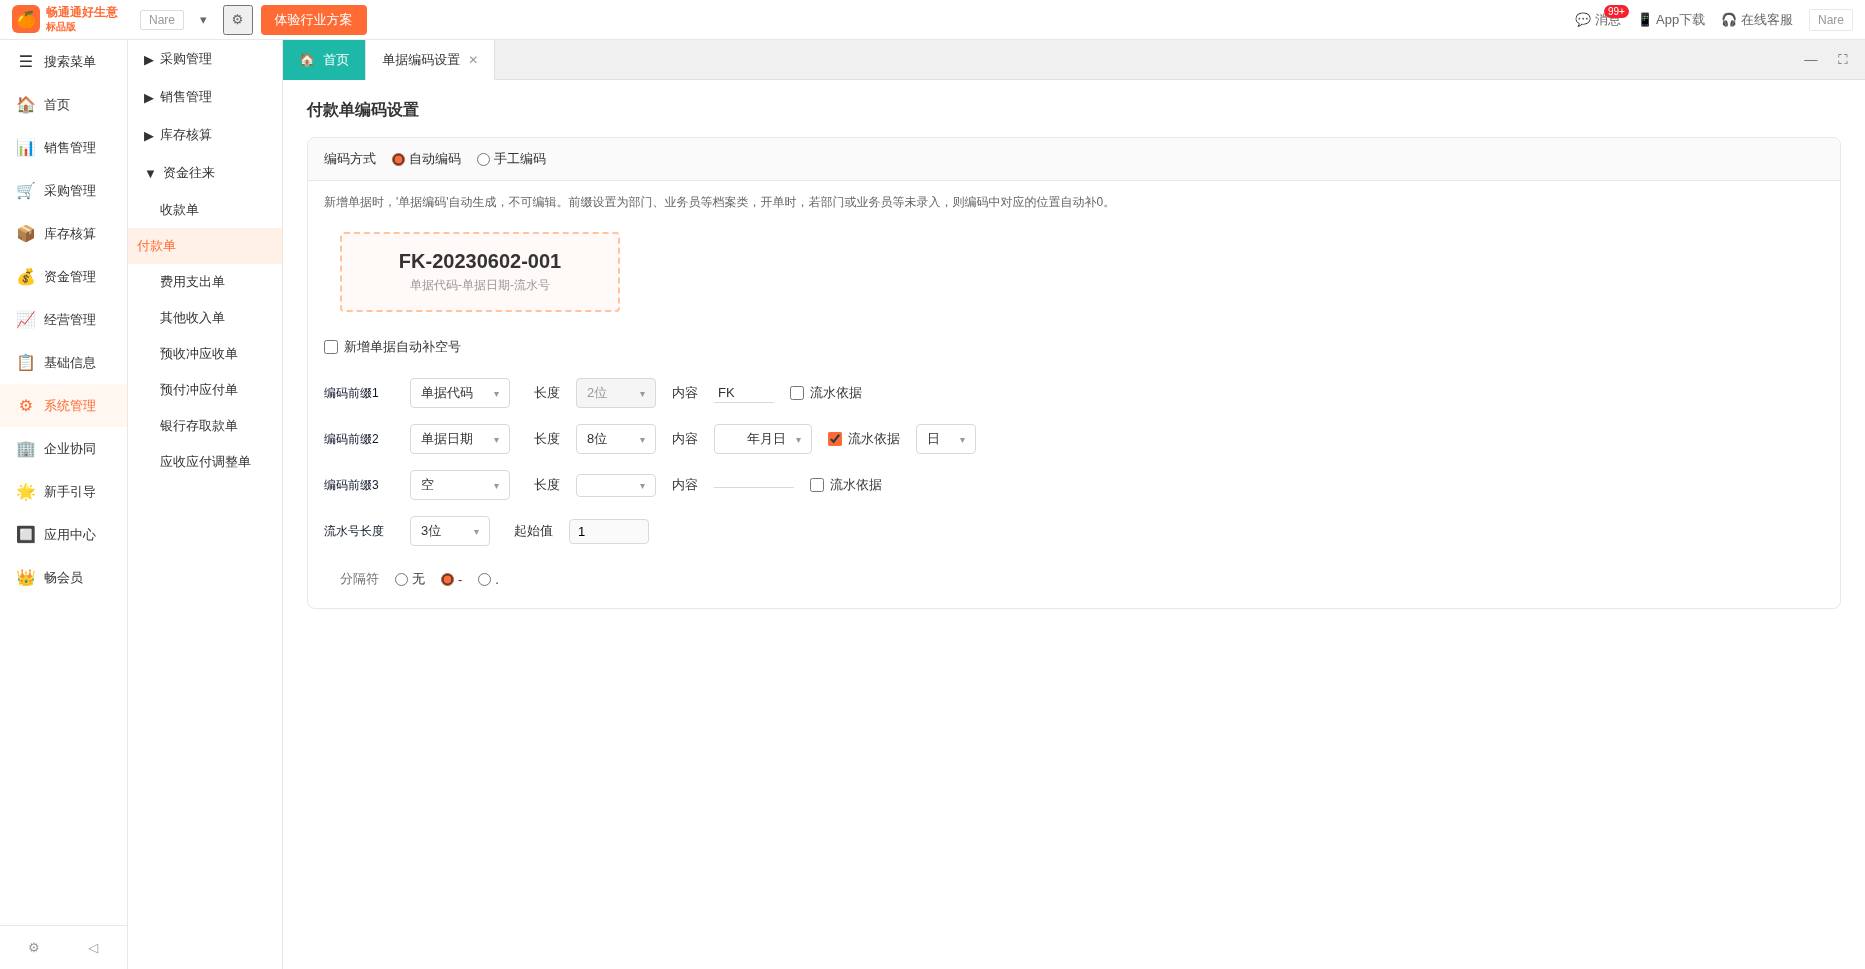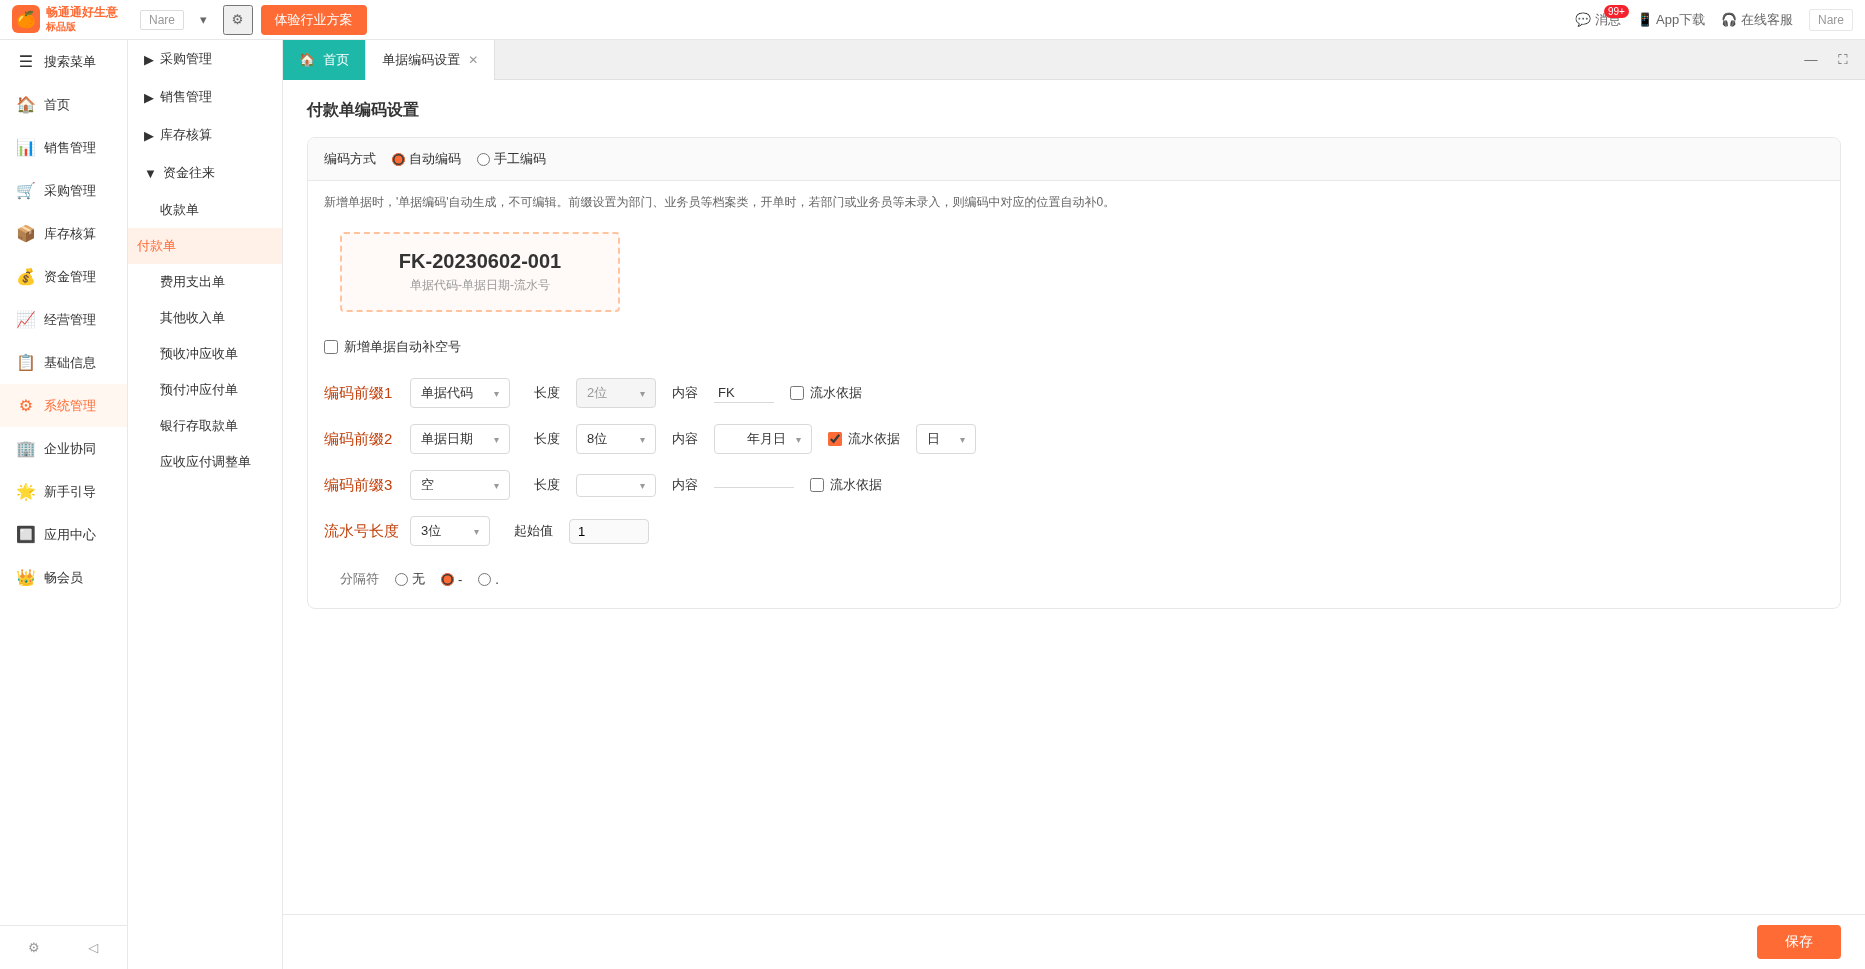--- a/index.html
+++ b/index.html
@@ -57,21 +57,21 @@
     .preview-code { font-size: 20px; font-weight: bold; color: #333; text-align: center; }
     .preview-desc { font-size: 12px; color: #999; text-align: center; margin-top: 4px; }
 
     
     .checkbox-row { padding: 10px 16px; display: flex; align-items: center; gap: 6px; font-size: 13px; color: #333; }
     .checkbox-row input[type="checkbox"] { accent-color: #ff6b35; }
 
     
     .config-section { padding: 12px 16px; }
     .config-row { display: flex; align-items: center; gap: 16px; margin-bottom: 16px; flex-wrap: wrap; }
-    .config-label { font-size: 15px; color: #c2410c; width: 70px; white-space: nowrap; }
+    .config-label { font-size: 12px; color: #0f172a; width: 70px; white-space: nowrap; }
     .config-input { border: 1px solid #d9d9d9; border-radius: 4px; padding: 4px 8px; font-size: 13px; outline: none; background: #fafafa; }
     .config-check-group { display: flex; align-items: center; gap: 6px; font-size: 13px; color: #333; }
     .config-check-group input[type="checkbox"] { accent-color: #ff6b35; }
     .length-label { font-size: 13px; color: #333; margin-left: 8px; white-space: nowrap; }
     .content-label { font-size: 13px; color: #333; white-space: nowrap; }
     .content-val { font-size: 13px; color: #333; min-width: 40px; }
 
     
     .separator-row { display: flex; align-items: center; gap: 16px; padding: 8px 16px; }
     .sep-label { font-size: 13px; color: #737373; }
@@ -371,19 +371,16 @@
                 <input type="radio" name="separator" style="">
                 <span>.</span>
               </label>
             </div>
 
           </div>
         </div>
 
       </div>
 
-      <div class="bottom-bar">
-        <button class="save-btn">保存</button>
-      </div>
 
     </div>
   </div>
 </div>
 
 </body></html>

